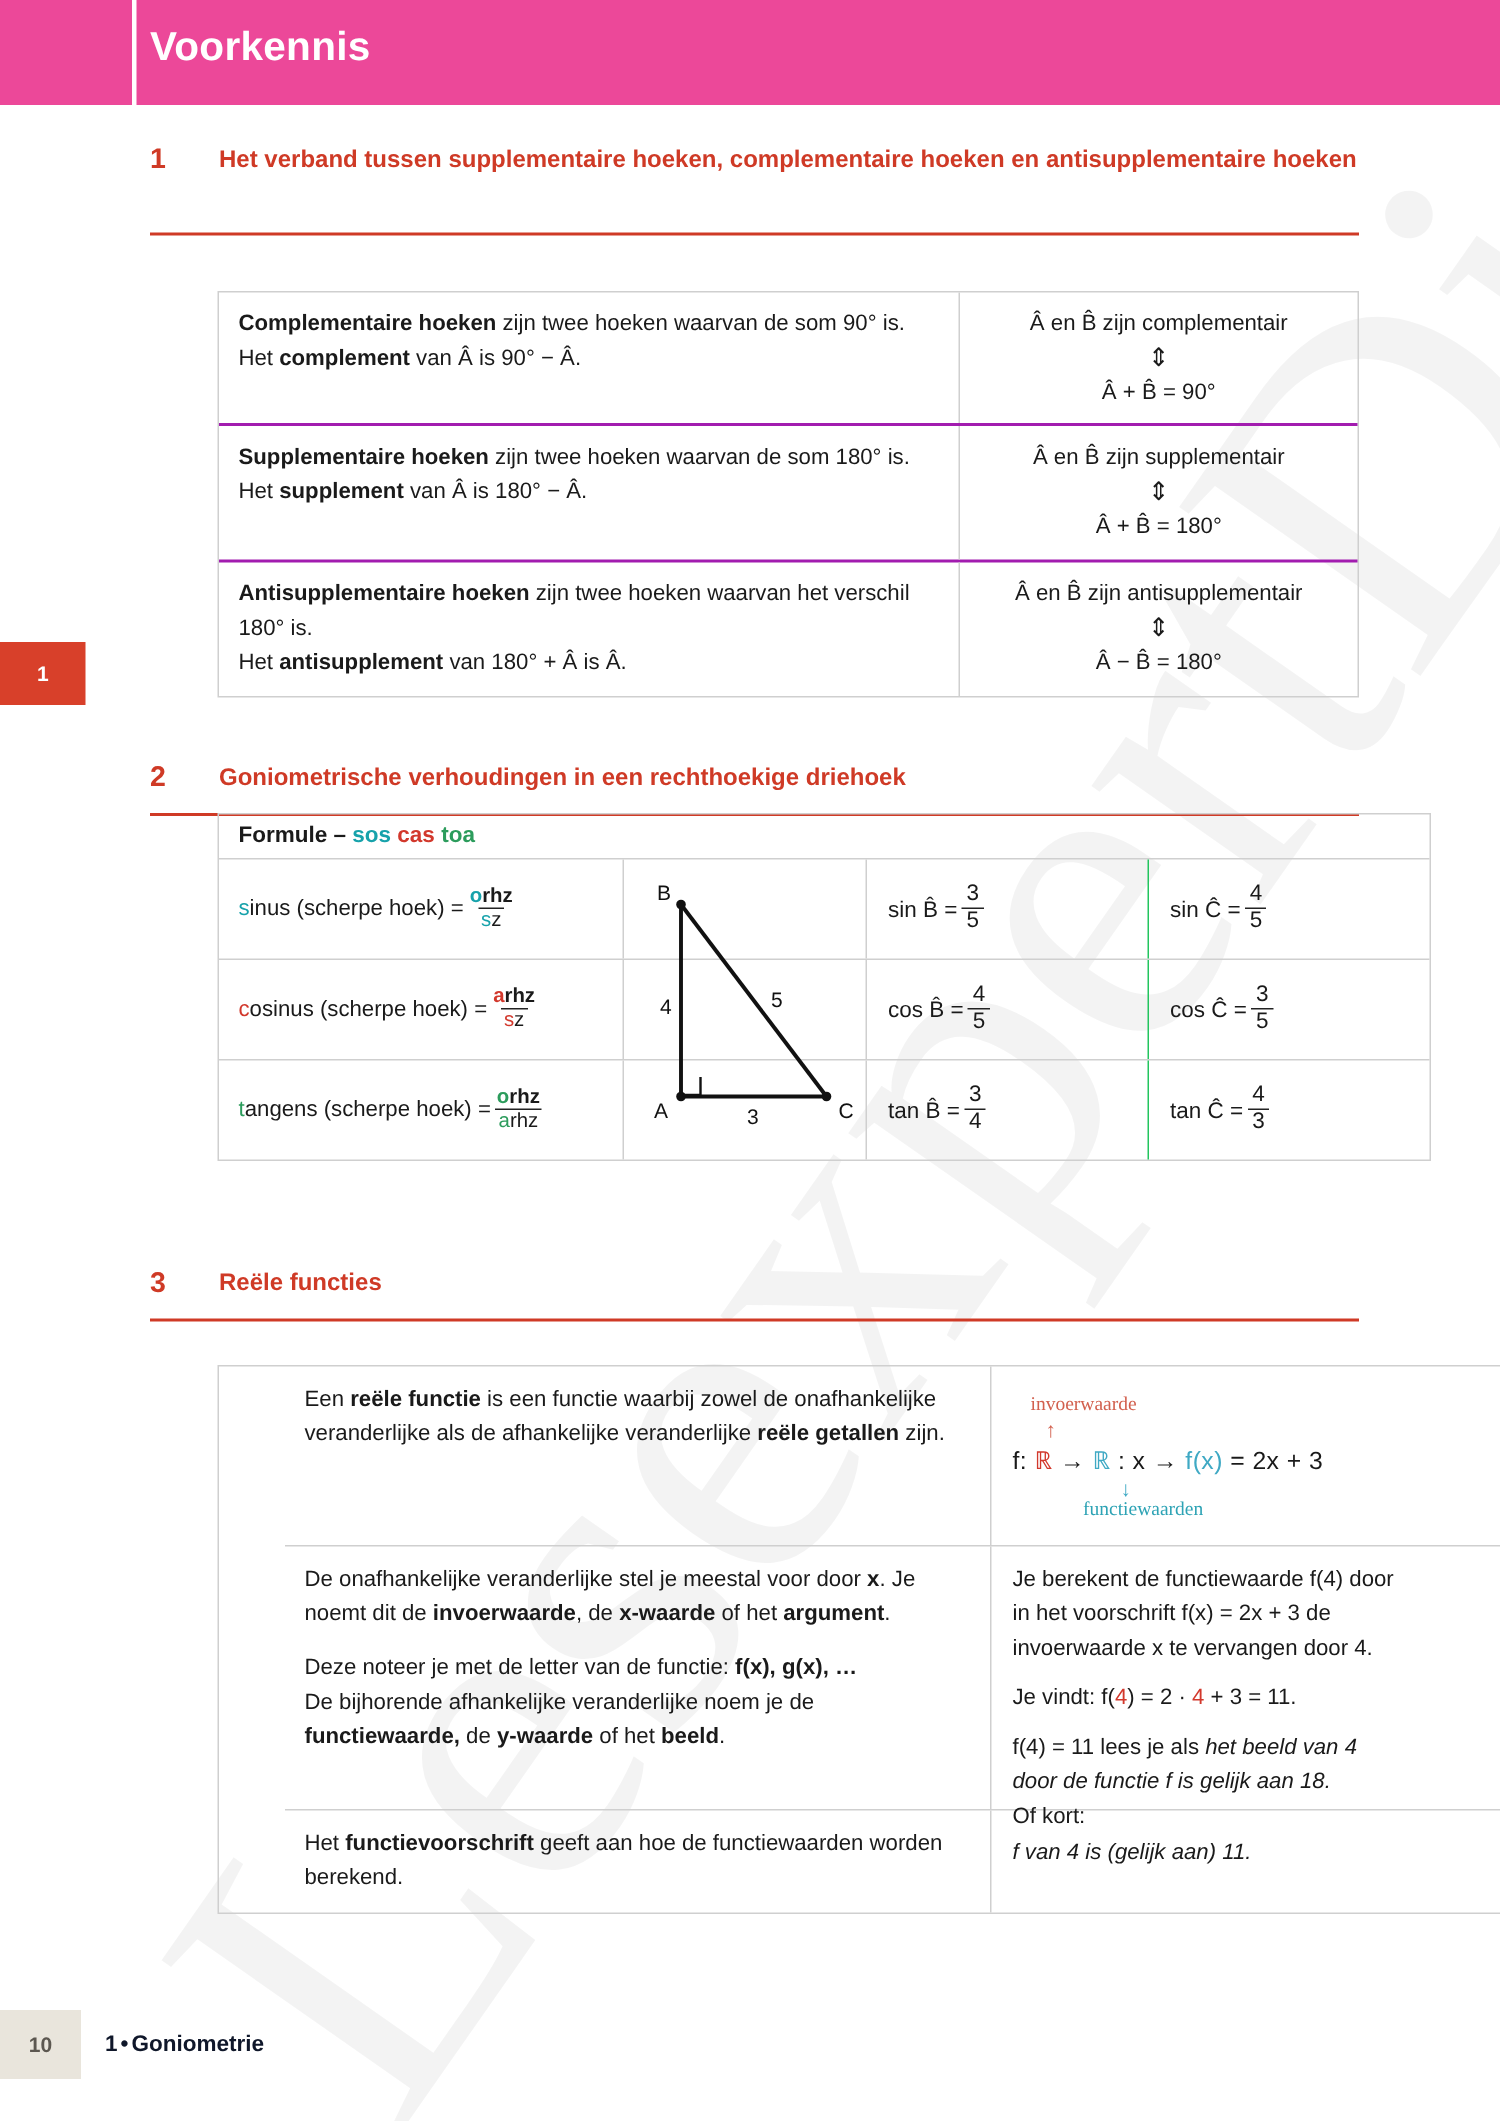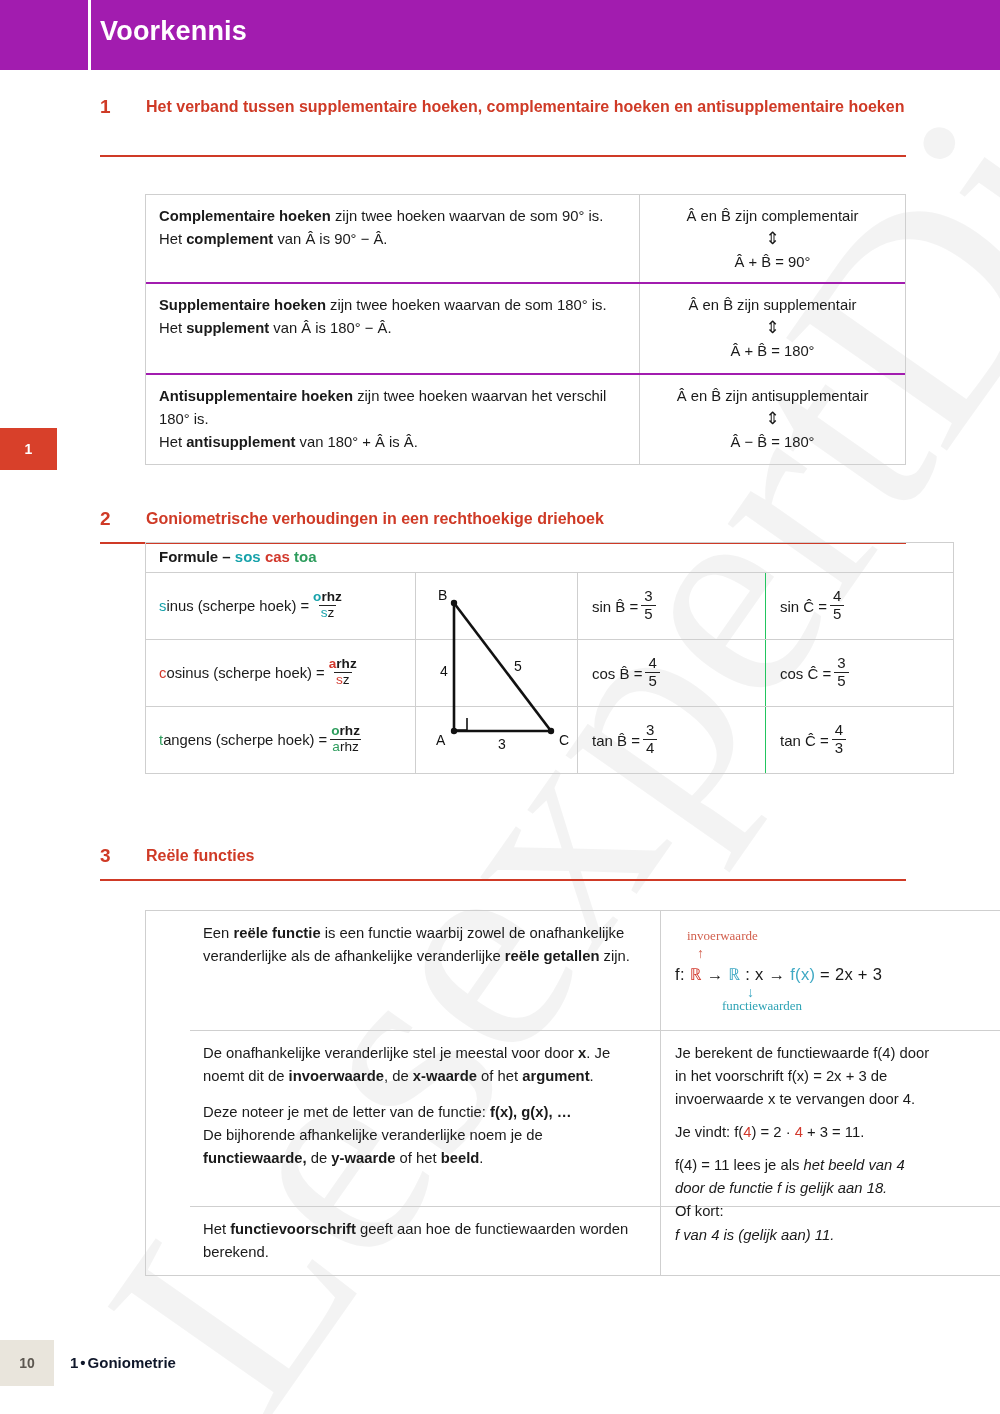--- a/index.html
+++ b/index.html
@@ -25,21 +25,21 @@
     white-space:nowrap;
     transform:rotate(-55deg);
     transform-origin:left top;
     font-weight:400;
   }
   .wm1{left:40px;top:1270px;}
 
   
   .header{
     position:absolute;left:0;top:0;width:1000px;height:70px;
-    background:#a21caf;z-index:2;
+    background:#ec4899;z-index:2;
   }
   .header-rule{
     position:absolute;left:88px;top:0;width:3px;height:70px;background:#ffffff;
   }
   .header-title{
     position:absolute;left:100px;top:16px;
     font-size:27px;font-weight:bold;color:#ffffff;
     letter-spacing:.2px;
   }
 

